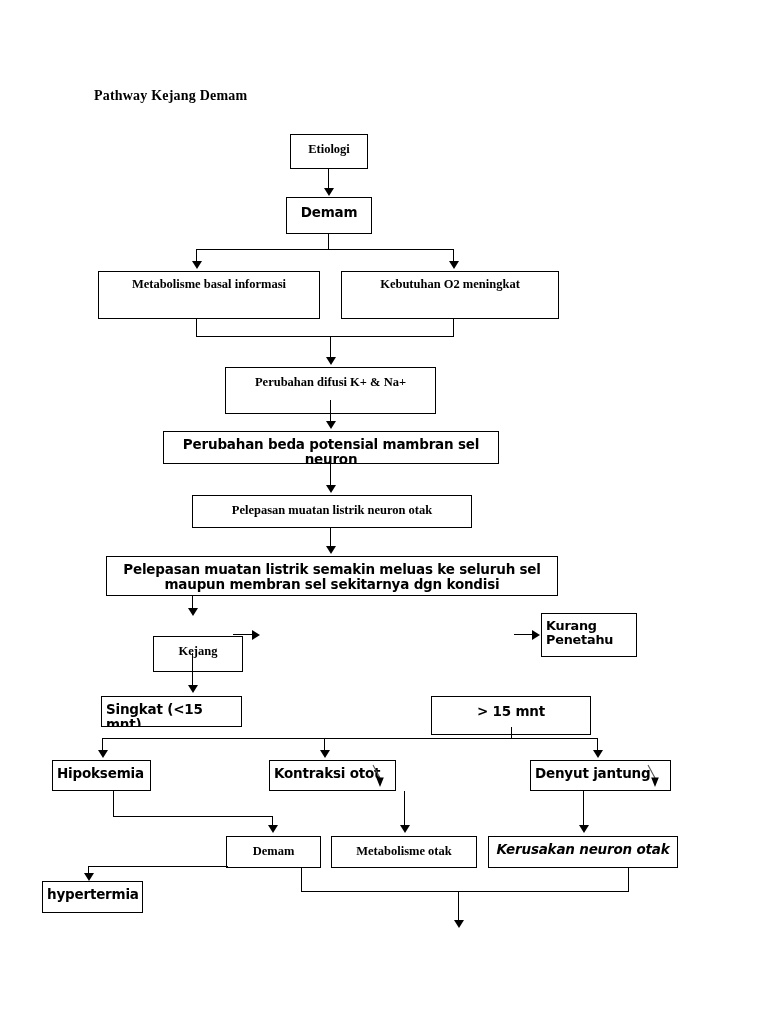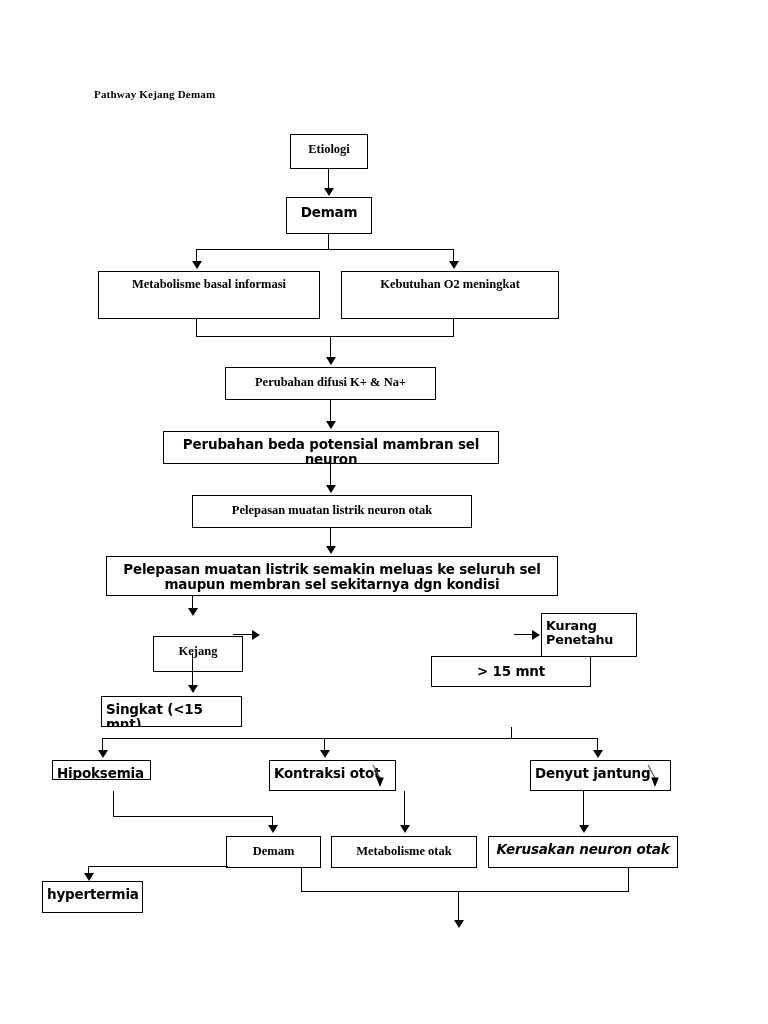--- a/index.html
+++ b/index.html
@@ -17,21 +17,21 @@
     width: 768px;
     height: 1024px;
     background: #ffffff;
     overflow: hidden;
   }
   
   .doc-title {
     position: absolute;
     font-family: "Liberation Serif", serif;
     font-weight: bold;
-    font-size: 11px;
+    font-size: 14px;
     letter-spacing: 0.2px;
     white-space: nowrap;
   }
   
   .node {
     position: absolute;
     box-sizing: border-box;
     border: 1.3px solid #000000;
     background: #ffffff;
     overflow: hidden;
@@ -111,21 +111,21 @@
   </div>
 
   <div class="node serif pad-top" style="left:98px; top:271px; width:222px; height:48px;">
     <span class="txt">Metabolisme basal informasi</span>
   </div>
 
   <div class="node serif pad-top" style="left:341px; top:271px; width:218px; height:48px;">
     <span class="txt">Kebutuhan O2 meningkat</span>
   </div>
 
-  <div class="node serif pad-mid" style="left:225px; top:367px; width:211px; height:33px;">
+  <div class="node serif pad-mid" style="left:225px; top:367px; width:211px; height:47px;">
     <span class="txt">Perubahan difusi K+ &amp; Na+</span>
   </div>
 
   <div class="node sans pad-top" style="left:163px; top:431px; width:336px; height:33px;">
     <span class="txt">Perubahan beda potensial mambran sel neuron</span>
   </div>
 
   <div class="node serif pad-mid" style="left:192px; top:495px; width:280px; height:33px;">
     <span class="txt">Pelepasan muatan listrik neuron otak</span>
   </div>
@@ -140,25 +140,25 @@
 
 
   <div class="node sans small align-left pad-top" style="left:541px; top:613px; width:96px; height:44px;">
     <span class="txt">Kurang Penetahu</span>
   </div>
 
   <div class="node sans align-left pad-top" style="left:101px; top:696px; width:141px; height:31px;">
     <span class="txt">Singkat (&lt;15 mnt)</span>
   </div>
 
-  <div class="node sans pad-mid" style="left:431px; top:656px; width:160px; height:31px;">
+  <div class="node sans pad-mid" style="left:431px; top:696px; width:160px; height:39px;">
     <span class="txt">&gt; 15 mnt</span>
   </div>
 
-  <div class="node sans align-left pad-top" style="left:52px; top:760px; width:99px; height:20px;">
+  <div class="node sans align-left pad-top" style="left:52px; top:760px; width:99px; height:31px;">
     <span class="txt">Hipoksemia</span>
   </div>
 
   <div class="node sans align-left pad-top" style="left:269px; top:760px; width:127px; height:31px;">
     <span class="txt">Kontraksi otot</span>
     <span class="trend" style="right:8px; top:2px;">
       <svg width="18" height="26" viewBox="0 0 18 26">
         <line x1="4" y1="2" x2="11" y2="15" stroke="#555" stroke-width="1.1"></line>
         <path d="M11 24 L7.2 14.5 L14.8 14.5 Z" fill="#000"></path>
       </svg>

